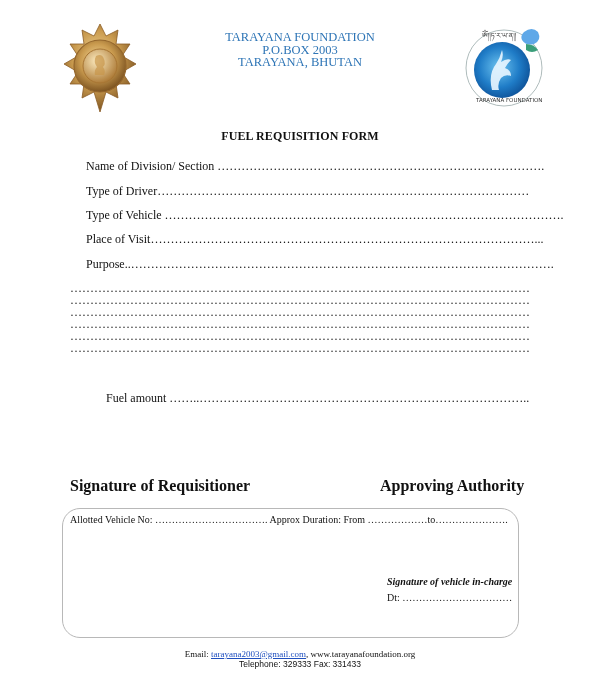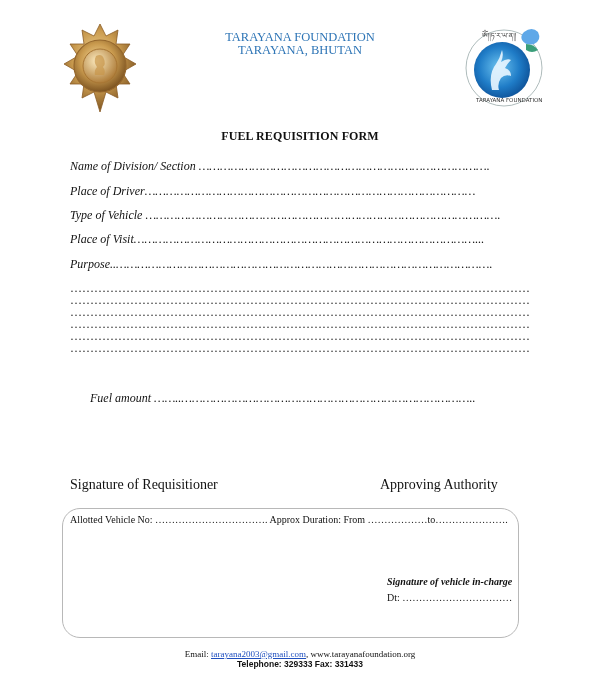--- a/index.html
+++ b/index.html
@@ -10,36 +10,36 @@
     
     .logo-left { left: 60px; top: 22px; width: 80px; height: 92px; }
     .logo-right { left: 462px; top: 18px; width: 90px; height: 92px; }
     .org-block { left: 200px; top: 31px; width: 200px; text-align: center;
                  color: #2e75b6; font-size: 12.5px; line-height: 12.5px; }
     .org-block div { white-space: nowrap; }
 
     .form-title { left: 0; width: 600px; top: 129px; text-align: center;
                   font-weight: bold; font-size: 12px; letter-spacing: 0.1px; }
 
-    .field { left: 70px; font-size: 12px; white-space: nowrap; overflow: hidden; font-style: italic; }
+    .field { left: 86px; font-size: 12px; white-space: nowrap; overflow: hidden; }
     .dots-line { left: 70px; width: 460px; font-size: 12px; white-space: nowrap; overflow: hidden;
                  letter-spacing: 0px; color: #222; }
 
-    .sig { font-weight: normal; font-size: 14px; top: 477px; }
+    .sig { font-weight: bold; font-size: 16px; top: 477px; }
 
     .box { left: 62px; top: 508px; width: 455px; height: 128px;
            border: 1px solid #b8b8b8; border-radius: 18px; }
     .box-line { left: 70px; top: 514px; font-size: 10px; white-space: nowrap; }
     .vic { left: 387px; top: 576px; font-size: 10px; font-weight: bold; font-style: italic; white-space: nowrap; }
     .dt { left: 387px; top: 592px; font-size: 10px; white-space: nowrap; }
 
     .footer1 { left: 0; width: 600px; top: 649px; text-align: center; font-size: 9px; }
     .footer1 a { color: #1f4fbf; text-decoration: underline; margin-top: 35px; }
     .footer2 { left: 0; width: 600px; top: 659px; text-align: center; font-size: 8.5px;
-               font-family: "Liberation Sans", "DejaVu Sans", sans-serif; font-weight: bold; }
+               font-family: "Liberation Sans", "DejaVu Sans", sans-serif; }
   </style>
 </head>
 <body>
 
 <div class="abs logo-left">
   <svg width="80" height="92" viewBox="0 0 80 92">
     <defs>
       <radialGradient id="gold" cx="45%" cy="40%" r="60%">
         <stop offset="0%" stop-color="#f6dca0"></stop>
         <stop offset="55%" stop-color="#c99a4e"></stop>
@@ -52,20 +52,21 @@
     </defs>
     <polygon points="40,2 46,14 58,8 56,22 70,22 62,34 76,42 62,50 70,62 56,62 58,76 46,70 40,90 34,70 22,76 24,62 10,62 18,50 4,42 18,34 10,22 24,22 22,8 34,14" fill="url(#gold)" stroke="#8a5c25" stroke-width="0.8"></polygon>
     <circle cx="40" cy="44" r="26" fill="url(#gold)" stroke="#94662c" stroke-width="1.2"></circle>
     <circle cx="40" cy="44" r="17" fill="url(#gold2)" stroke="#a77533" stroke-width="1"></circle>
     <path d="M36 34 q6 -3 8 3 q2 5 -1 8 q3 4 1 8 h-9 q-1 -5 2 -8 q-4 -5 -1 -11z" fill="#c8964a" opacity="0.7"></path>
   </svg>
 </div>
 
 <div class="abs org-block">
   <div>TARAYANA FOUNDATION</div>
+  <div>P.O.BOX 2003</div>
   <div>TARAYANA, BHUTAN</div>
 </div>
 
 <div class="abs logo-right">
   <svg width="90" height="92" viewBox="0 0 90 92">
     <defs>
       <radialGradient id="blue" cx="45%" cy="45%" r="60%">
         <stop offset="0%" stop-color="#6ec4f0"></stop>
         <stop offset="60%" stop-color="#1f7cc7"></stop>
         <stop offset="100%" stop-color="#0d4f95"></stop>
@@ -80,21 +81,21 @@
     <text x="14" y="84" font-size="5.5" fill="#333" font-family="DejaVu Sans, sans-serif">TARAYANA FOUNDATION</text>
   </svg>
 </div>
 
 <div class="abs form-title">FUEL REQUISITION FORM</div>
 
 <div class="abs field" style="top:159px;">
   <span>Name of Division/ Section</span><span> ……………………………………………………………………….</span>
 </div>
 <div class="abs field" style="top:184px;">
-  <span>Place of Driver</span><span>…………………………………………………………………………………</span>
+  <span>Type of Driver</span><span>…………………………………………………………………………………</span>
 </div>
 <div class="abs field" style="top:208px;">
   <span>Type of Vehicle</span><span> ……………………………………………………………………………………….</span>
 </div>
 <div class="abs field" style="top:232px;">
   <span>Place of Visit</span><span>……………………………………………………………………………………...</span>
 </div>
 <div class="abs field" style="top:257px;">
   <span>Purpose..</span><span>…………………………………………………………………………………………….</span>
 </div>

